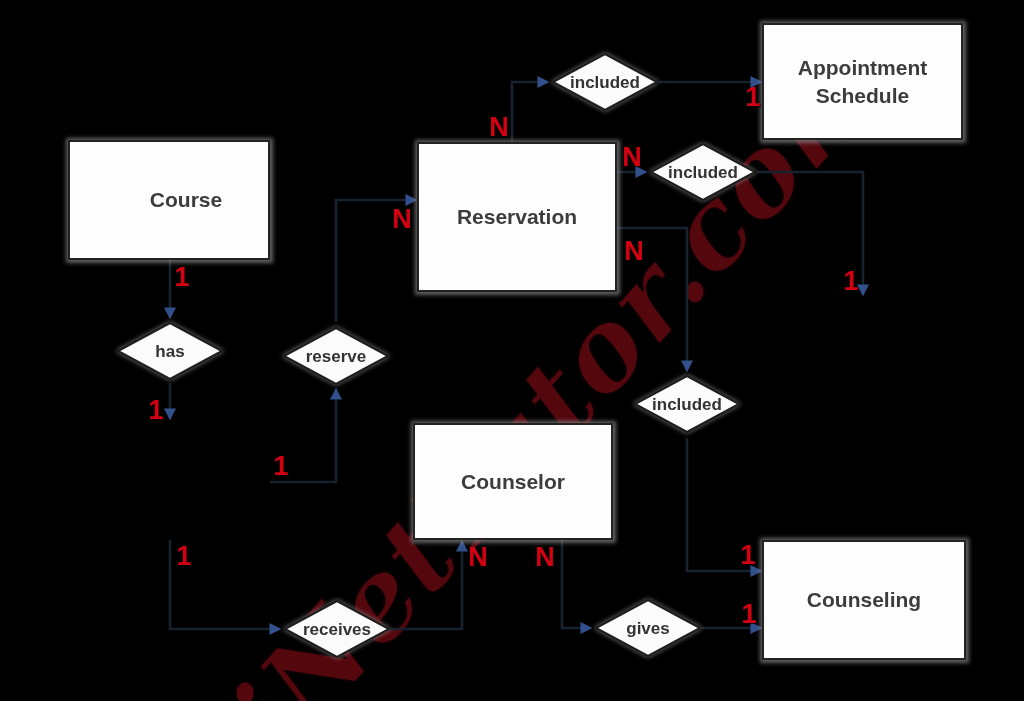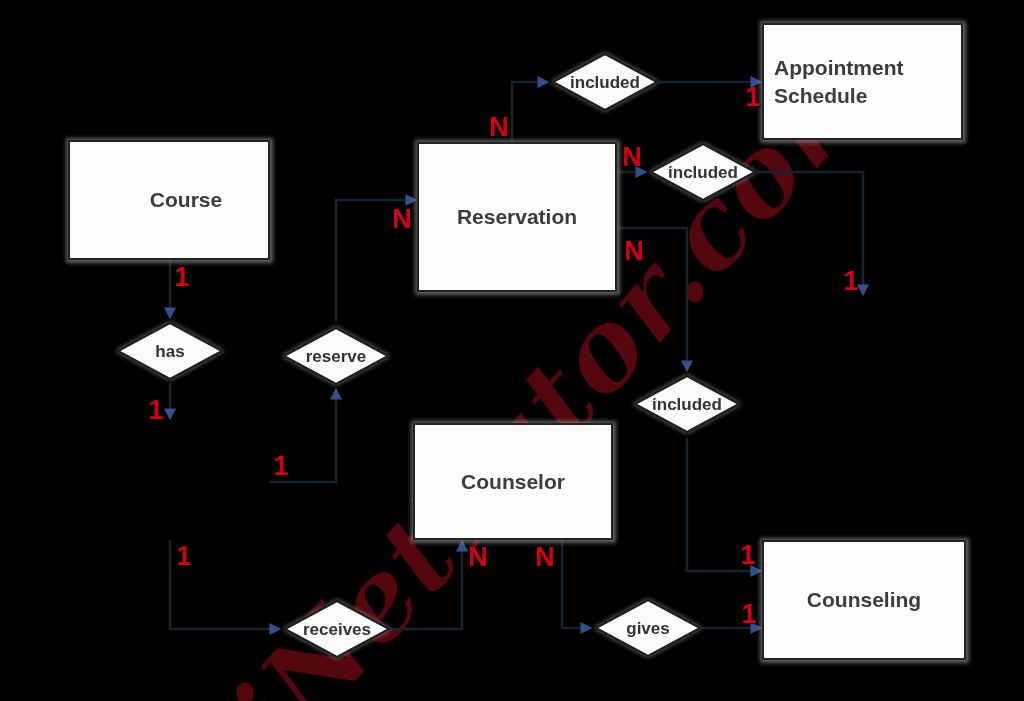--- a/index.html
+++ b/index.html
@@ -15,21 +15,21 @@
     -webkit-text-stroke:2px rgba(10,1,2,0.95);
     text-shadow:0 0 3px #000;
     letter-spacing:1px; z-index:1;
   }
   .wires { position:absolute; left:0; top:0; z-index:2; }
   .wires polyline { fill:none; stroke:#16222e; stroke-width:2.6; }
   .entity {
     position:absolute; background:#fdfdfd; border:2px solid #232323;
     box-shadow:0 0 4px 2.5px rgba(148,148,148,0.65);
     display:flex; align-items:center; justify-content:center;
-    text-align:left; color:#3c3c3c; font-weight:bold; font-size:21px;
+    text-align:center; color:#3c3c3c; font-weight:bold; font-size:21px;
     line-height:1.3; z-index:3; box-sizing:border-box; padding:0 10px;
   }
   .diamond {
     position:absolute; z-index:3;
     filter:drop-shadow(0 0 2.5px rgba(150,150,150,0.8));
   }
   .diamond polygon { fill:#fbfbfb; stroke:#1d1d1d; stroke-width:2; }
   .diamond text {
     fill:#333; font-weight:bold; font-size:17px;
     font-family:"Liberation Sans", sans-serif; text-anchor:middle;

